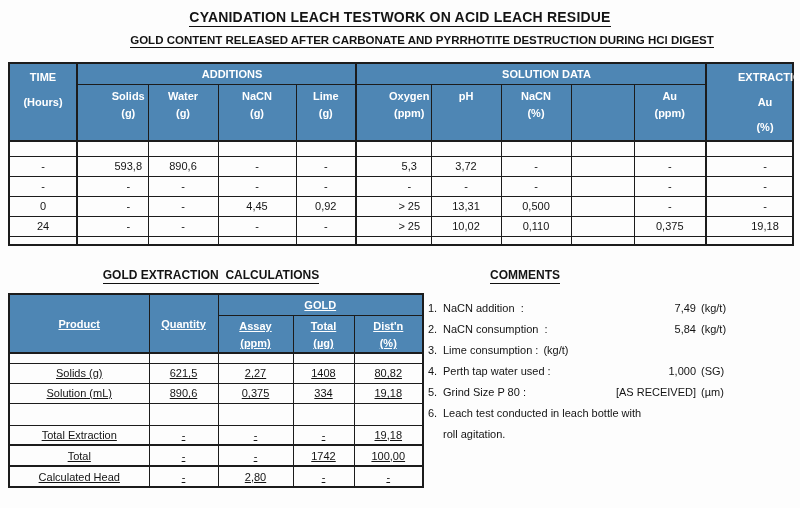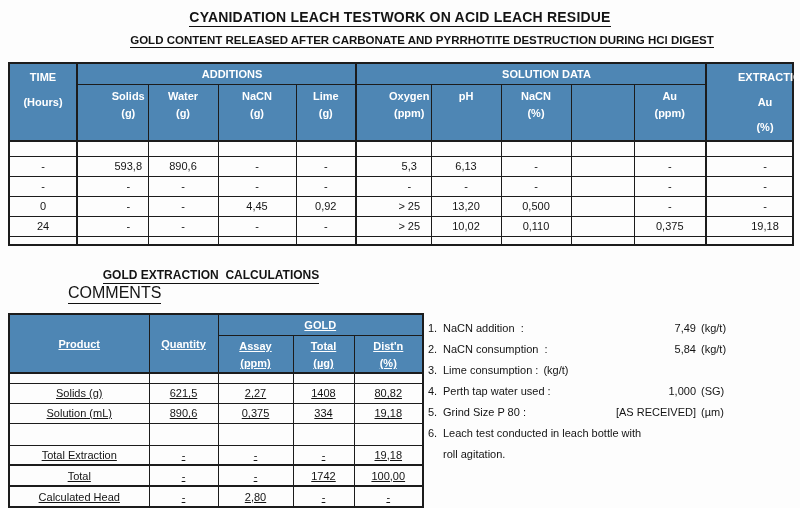--- a/index.html
+++ b/index.html
@@ -22,23 +22,23 @@
   .t1 thead .r2 th { height:55px; padding-top:3px;margin-top:40px; }
   .t1 thead .r2 th div { line-height:17px; }
   .t1 th.span2 div { line-height:25px; }
   .t1 th.span2 { padding-top:1px;margin-left:48px; }
   .gl { border-left-width:2px !important;padding-left:31px; }
   .t1 tbody td { font-size:11px; text-align:center; vertical-align:middle; height:20px; }
   .t1 tbody tr.sp  td { height:15px; border-top-width:2px; }
   .t1 tbody tr.spb td { height:9px; }
 
   
-  .mid { display:flex; margin-top:22px;flex-direction:column; }
+  .mid { display:flex; margin-top:22px; }
   .mid .left  { width:422px; text-align:center; font-size:12px; font-weight:bold; }
-  .mid .right { margin-left:68px; font-size:16px; font-weight:normal; }
+  .mid .right { margin-left:68px; font-size:12px; font-weight:bold; }
 
   
   .low { display:flex; margin:9px 0 0 8px; align-items:flex-start; }
   .t2 { width:414px; border:2px solid #1c1c1c; }
   .t2 th, .t2 td { border:1px solid #1c1c1c;text-decoration:underline; }
   .t2 thead th { background:#4e86b4; color:#fff; font-size:11px; font-weight:bold; }
   .t2 thead .r1 th { height:20px; line-height:20px; }
   .t2 thead .r2 th { height:37px; padding-top:2px; vertical-align:top; }
   .t2 thead .r2 th div { line-height:17px; }
   .t2 td { font-size:11px; text-align:center; vertical-align:middle; }
@@ -141,21 +141,21 @@
         <td></td>
         <td class="gl"></td>
     </tr>
     <tr>
       <td>-</td>
       <td class="gl">593,8</td>
       <td>890,6</td>
       <td>-</td>
       <td>-</td>
       <td class="gl">5,3</td>
-      <td>6,13</td>
+      <td>3,72</td>
       <td>-</td>
       <td></td>
       <td>-</td>
       <td class="gl">-</td>
     </tr>
     <tr>
       <td>-</td>
       <td class="gl">-</td>
       <td>-</td>
       <td>-</td>
@@ -167,21 +167,21 @@
       <td>-</td>
       <td class="gl">-</td>
     </tr>
     <tr>
       <td>0</td>
       <td class="gl">-</td>
       <td>-</td>
       <td>4,45</td>
       <td>0,92</td>
       <td class="gl">&gt; 25</td>
-      <td>13,20</td>
+      <td>13,31</td>
       <td>0,500</td>
       <td></td>
       <td>-</td>
       <td class="gl">-</td>
     </tr>
     <tr>
       <td>24</td>
       <td class="gl">-</td>
       <td>-</td>
       <td>-</td>

